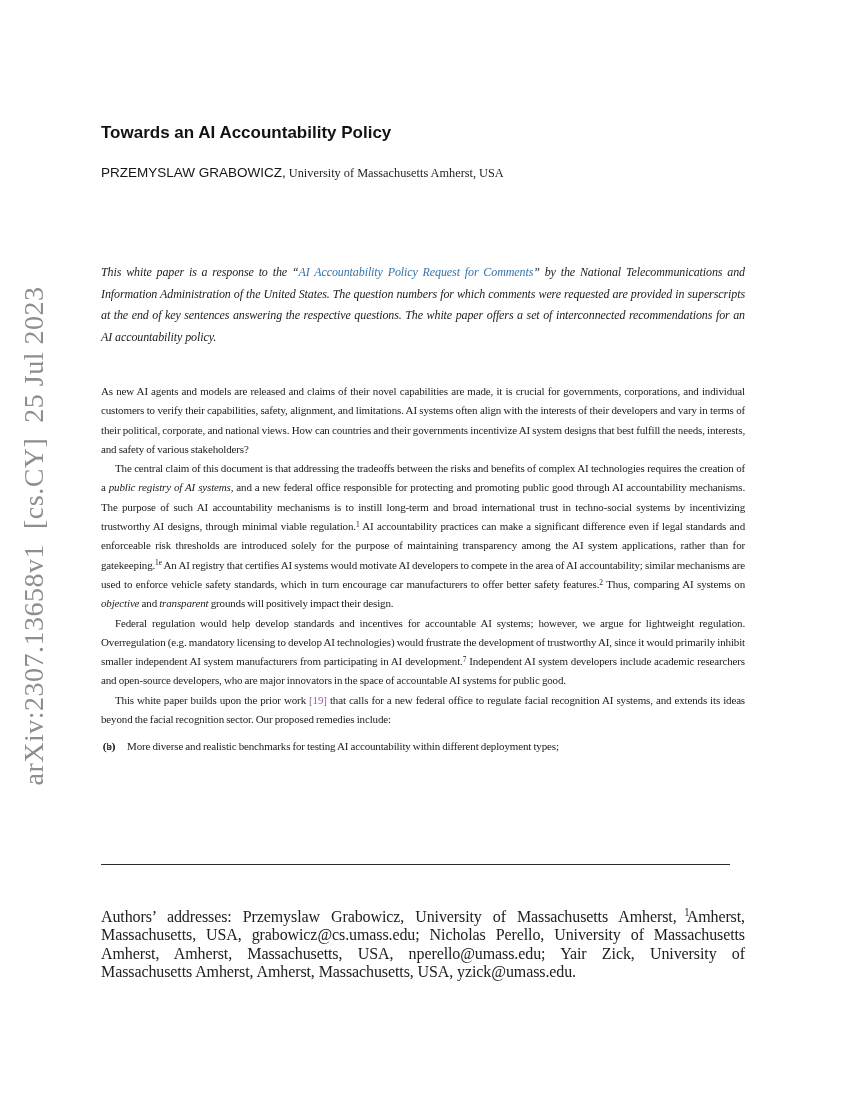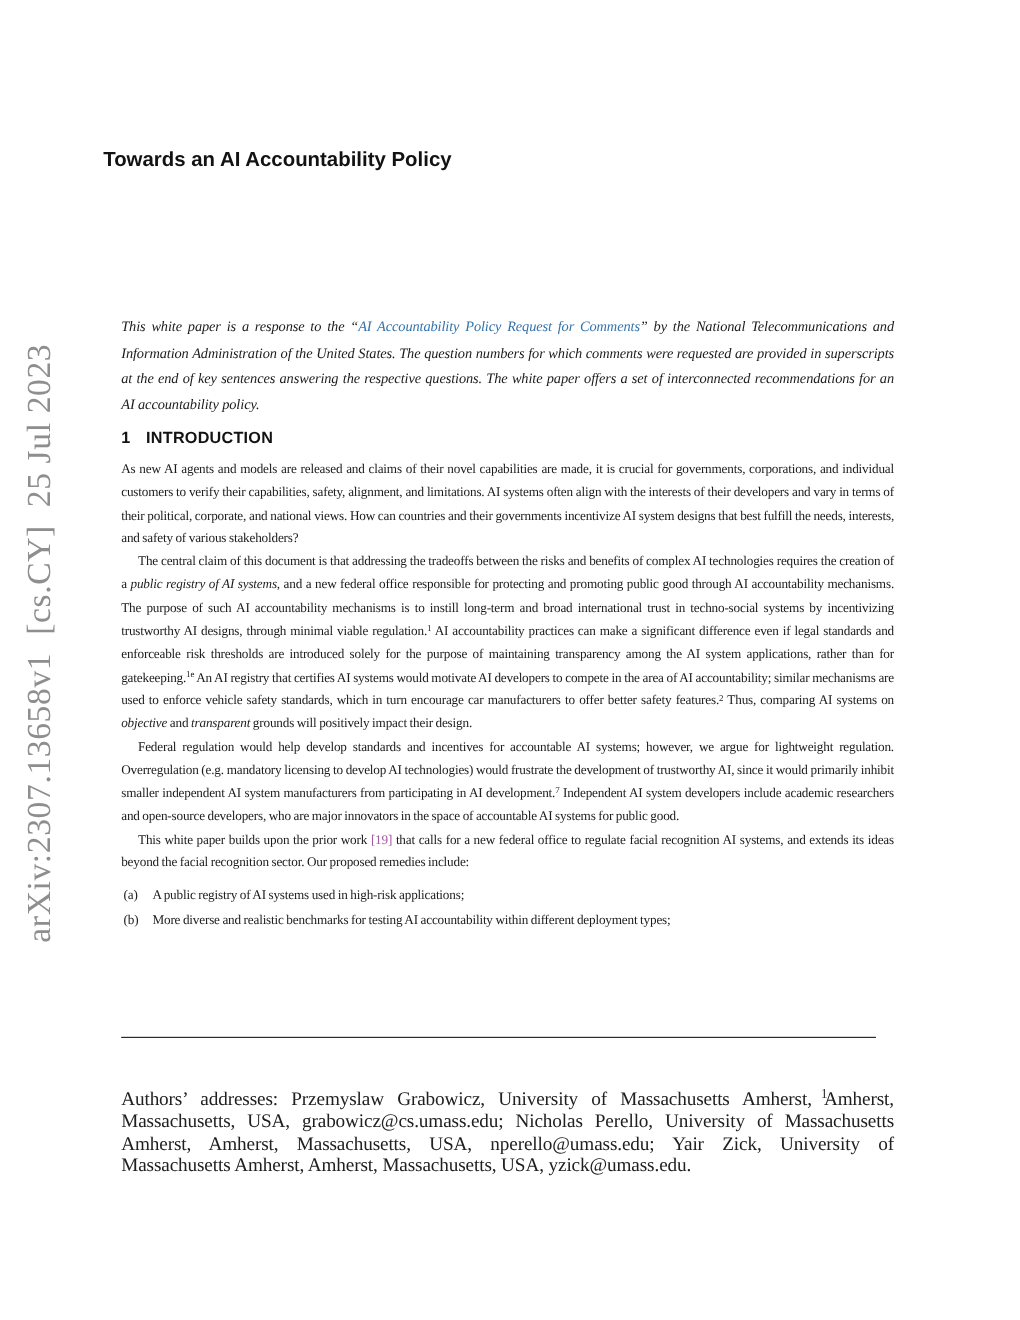--- a/index.html
+++ b/index.html
@@ -25,21 +25,21 @@
     transform:rotate(-90deg);
     transform-origin:center;
     text-align:center;
     font-family:"Liberation Serif", serif;
     font-size:28px;
     color:var(--muted);
     white-space:pre;
     letter-spacing:0.5px;
   }
   .title{
-    position:absolute; left:86px; top:122px; width:644px;
+    position:absolute; left:101px; top:122px; width:644px;
     font-family:"Liberation Sans", sans-serif;
     font-weight:bold; font-size:17px; line-height:22px;
     color:#121212; margin:0;
   }
   .authors{position:absolute; left:101px; top:160px; width:644px;}
   .author-line{line-height:24px; white-space:nowrap;}
   .author-name{
     font-family:"Liberation Sans", sans-serif;
     font-size:13.5px; color:#151515;
   }
@@ -90,37 +90,35 @@
 </head>
 <body>
 
 <div class="page">
 
   <div class="arxiv-watermark">arXiv:2307.13658v1  [cs.CY]  25 Jul 2023</div>
 
   <h1 class="title">Towards an AI Accountability Policy</h1>
 
   <div class="authors">
+      <div class="author-line"><span class="author-name">PRZEMYSLAW GRABOWICZ,</span><span class="author-affil"> University of Massachusetts Amherst, USA</span></div>
     </div>
 
   <div class="abstract"><span>This white paper is a response to the “</span><span class="sg-link">AI Accountability Policy Request for Comments</span><span>” by the National Telecommunications and Information Administration of the United States. The question numbers for which comments were requested are provided in superscripts at the end of key sentences answering the respective questions. The white paper offers a set of interconnected recommendations for an AI accountability policy.</span></div>
 
-  <h2 class="section-heading">
-    <span class="sec-num">1</span><span>INTRODUCTION</span>
-  </h2>
 
   <div class="body-block">
     <div>
         <div class="para"><span>As new AI agents and models are released and claims of their novel capabilities are made, it is crucial for governments, corporations, and individual customers to verify their capabilities, safety, alignment, and limitations. AI systems often align with the interests of their developers and vary in terms of their political, corporate, and national views. How can countries and their governments incentivize AI system designs that best fulfill the needs, interests, and safety of various stakeholders?</span></div>
         <div class="para indent"><span>The central claim of this document is that addressing the tradeoffs between the risks and benefits of complex AI technologies requires the creation of a </span><span class="sg-i">public registry of AI systems</span><span>, and a new federal office responsible for protecting and promoting public good through AI accountability mechanisms. The purpose of such AI accountability mechanisms is to instill long-term and broad international trust in techno-social systems by incentivizing trustworthy AI designs, through minimal viable regulation.</span><sup class="sg-sup">1</sup><span> AI accountability practices can make a significant difference even if legal standards and enforceable risk thresholds are introduced solely for the purpose of maintaining transparency among the AI system applications, rather than for gatekeeping.</span><sup class="sg-sup">1e</sup><span> An AI registry that certifies AI systems would motivate AI developers to compete in the area of AI accountability; similar mechanisms are used to enforce vehicle safety standards, which in turn encourage car manufacturers to offer better safety features.</span><sup class="sg-sup">2</sup><span> Thus, comparing AI systems on </span><span class="sg-i">objective</span><span> and </span><span class="sg-i">transparent</span><span> grounds will positively impact their design.</span></div>
         <div class="para indent"><span>Federal regulation would help develop standards and incentives for accountable AI systems; however, we argue for lightweight regulation. Overregulation (e.g. mandatory licensing to develop AI technologies) would frustrate the development of trustworthy AI, since it would primarily inhibit smaller independent AI system manufacturers from participating in AI development.</span><sup class="sg-sup">7</sup><span> Independent AI system developers include academic researchers and open-source developers, who are major innovators in the space of accountable AI systems for public good.</span></div>
         <div class="para indent"><span>This white paper builds upon the prior work </span><span class="sg-cite">[19]</span><span> that calls for a new federal office to regulate facial recognition AI systems, and extends its ideas beyond the facial recognition sector. Our proposed remedies include:</span></div>
       </div>
     <div class="remedies">
-        <div class="list-item"><span class="list-label">(a)</span><span>A public registry of AI systems used in high-risk applications;</span></div>
+        <div class="list-item"><span class="list-label">(a)</span></div>
         <div class="list-item"><span class="list-label">(b)</span><span>More diverse and realistic benchmarks for testing AI accountability within different deployment types;</span></div>
       </div>
   </div>
 
   <div class="footnote-rule"></div>
 
   <div class="footnote">Authors’ addresses: Przemyslaw Grabowicz, University of Massachusetts Amherst, Amherst, Massachusetts, USA, grabowicz@cs.umass.edu; Nicholas Perello, University of Massachusetts Amherst, Amherst, Massachusetts, USA, nperello@umass.edu; Yair Zick, University of Massachusetts Amherst, Amherst, Massachusetts, USA, yzick@umass.edu.</div>
 
   <div class="page-number">1</div>
 

